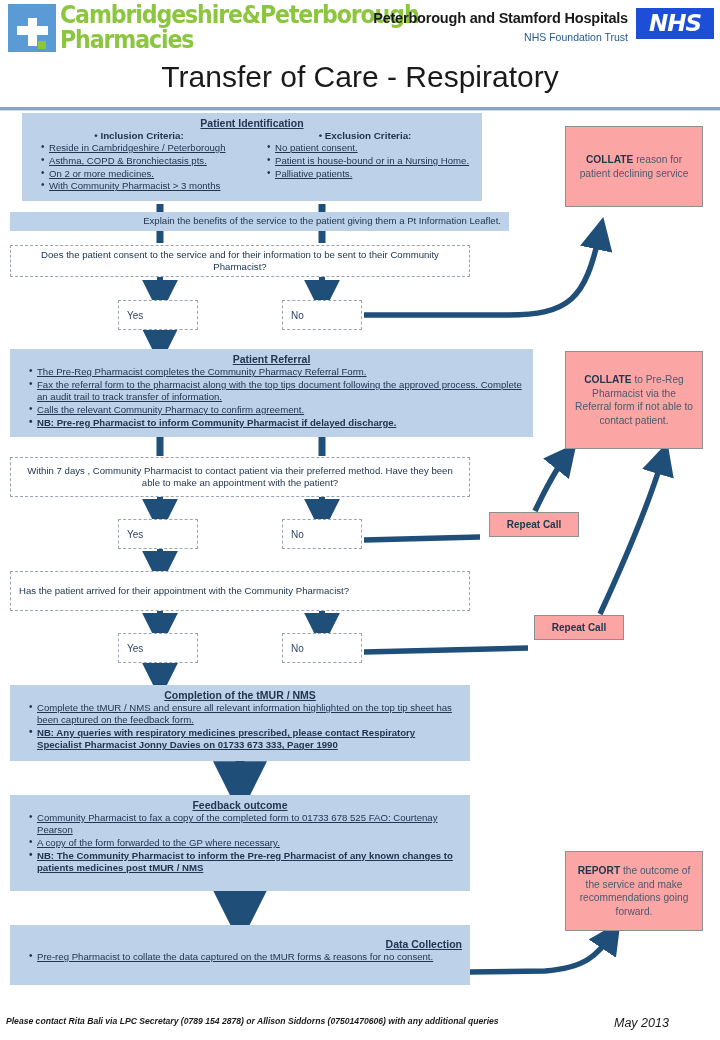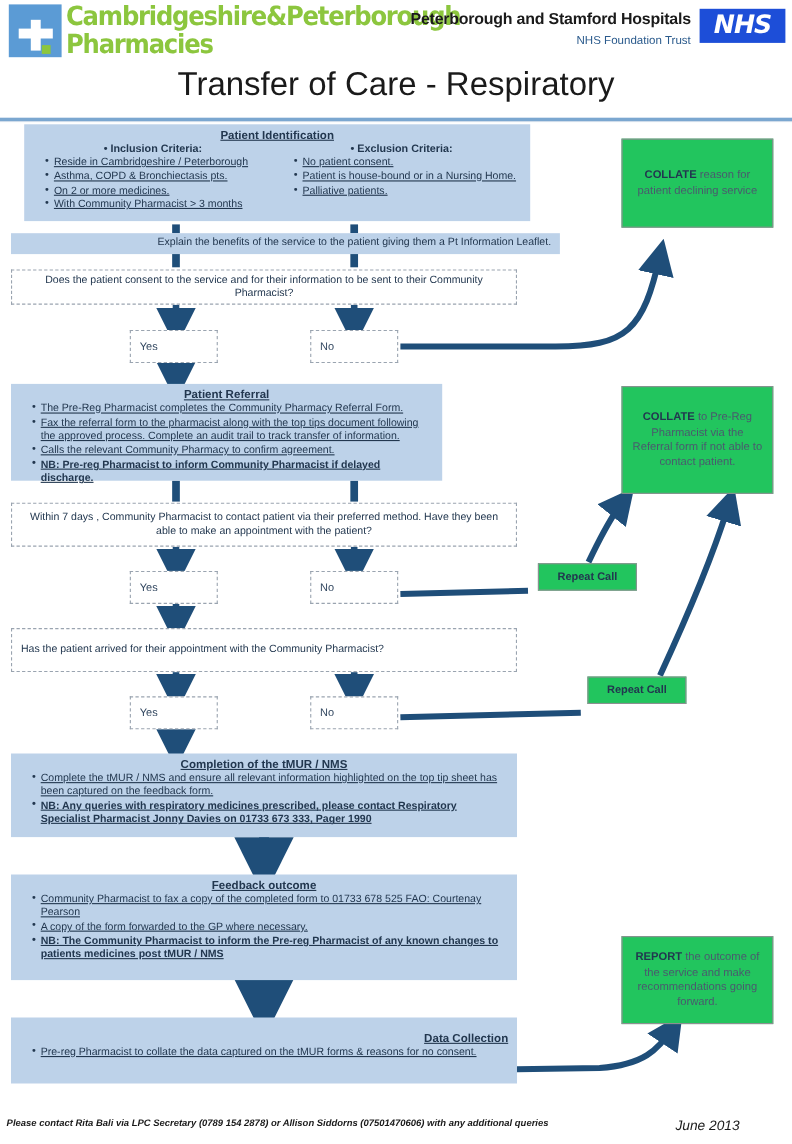--- a/index.html
+++ b/index.html
@@ -34,21 +34,21 @@
 
   .main-title{position:absolute;left:0;top:60px;width:720px;text-align:center;
      font-size:30px;color:#1a1a1a;font-weight:normal;letter-spacing:0px;}
   .rule{position:absolute;left:0;top:107px;width:720px;height:3px;background:#7ba7d0;}
   .rule2{position:absolute;left:0;top:110px;width:720px;height:1px;background:#cfdcea;}
 
   
   .pbox{position:absolute;background:#bdd2e9;box-sizing:border-box;padding:4px 8px 5px 8px;}
   .dbox{position:absolute;background:#ffffff;border:1px dashed #9aa4b0;box-sizing:border-box;
      display:flex;align-items:center;text-align:center;padding:3px 8px;}
-  .sbox{position:absolute;background:#22c55e;border:1px solid #8d8f92;box-sizing:border-box;
+  .sbox{position:absolute;background:#fca5a5;border:1px solid #8d8f92;box-sizing:border-box;
      display:flex;align-items:center;justify-content:center;text-align:center;padding:4px 8px;}
 
   .bhead{text-align:center;font-weight:bold;font-size:10.5px;text-decoration:underline;
      color:#22374f;margin-bottom:1px;}
   .btxt{font-size:9.6px;line-height:12.4px;color:#22374f;}
   .bullets{margin:0;padding:0 0 0 12px;list-style:none;font-size:9.6px;line-height:12.3px;color:#22374f;}
   .bullets li{position:relative;padding-left:7px;margin:0 0 0.5px 0;text-decoration:underline;}
   .bullets li:before{content:"\2022";position:absolute;left:-1px;top:-1px;font-size:10px;color:#22374f;}
   .bullets li.b{font-weight:bold;}
   .two-col{display:flex;gap:8px;}
@@ -174,21 +174,21 @@
     <div class="btxt">Does the patient consent to  the service and for their information to be sent to their Community Pharmacist?</div>
   </div>
 
   <div class="dbox" style="left:118px;top:300px;width:80px;height:30px;">
     <span class="yn">Yes</span>
   </div>
   <div class="dbox" style="left:282px;top:300px;width:80px;height:30px;">
     <span class="yn">No</span>
   </div>
 
-  <div class="pbox" style="left:10px;top:349px;width:392px;height:88px;">
+  <div class="pbox" style="left:10px;top:349px;width:523px;height:88px;">
     <div class="bhead">Patient Referral</div>
     <ul class="bullets">
       <li>The Pre-Reg Pharmacist completes the Community Pharmacy Referral Form.</li>
       <li>Fax the referral form to the pharmacist along with the top tips document following the approved process. Complete an audit trail to track transfer of information.</li>
       <li>Calls the relevant Community Pharmacy to confirm agreement.</li>
       <li class="b">NB: Pre-reg Pharmacist to inform Community Pharmacist if delayed discharge.</li>
     </ul>
   </div>
 
   <div class="dbox" style="left:10px;top:457px;width:460px;height:40px;">
@@ -251,15 +251,15 @@
 
   <div class="sbox" style="left:534px;top:615px;width:90px;height:25px;">
     <span class="rc">Repeat Call</span>
   </div>
 
   <div class="sbox" style="left:565px;top:851px;width:138px;height:80px;">
     <div class="sidetxt"><b>REPORT</b><span> the outcome of the service and make recommendations going forward.</span></div>
   </div>
 
   <div class="foot-l">Please contact Rita Bali via LPC Secretary (0789 154 2878) or Allison Siddorns (07501470606) with any additional queries</div>
-  <div class="foot-r">June 2013</div>
+  <div class="foot-r">May 2013</div>
 
 </div>
 
 </body></html>

